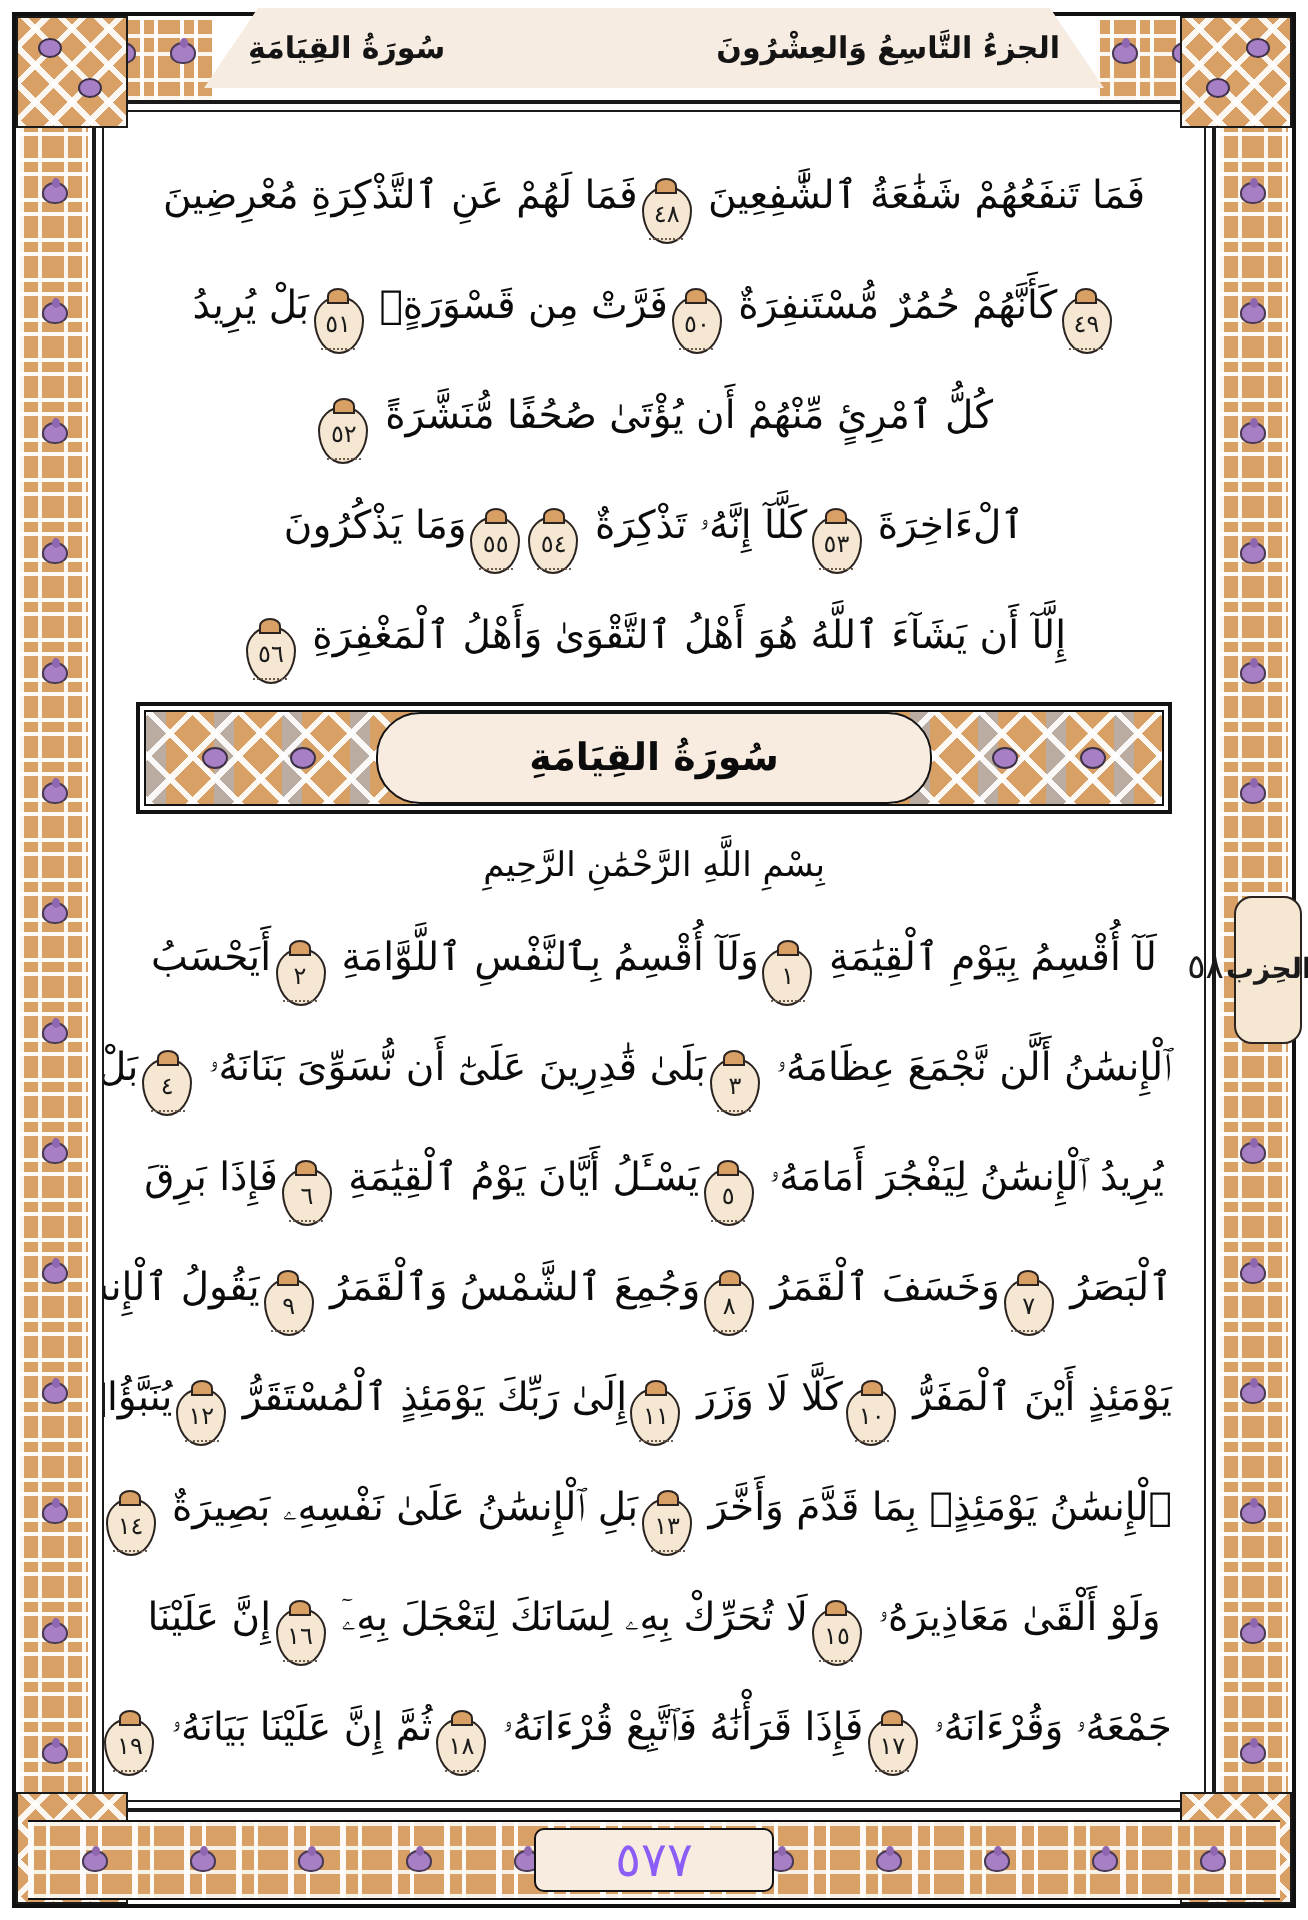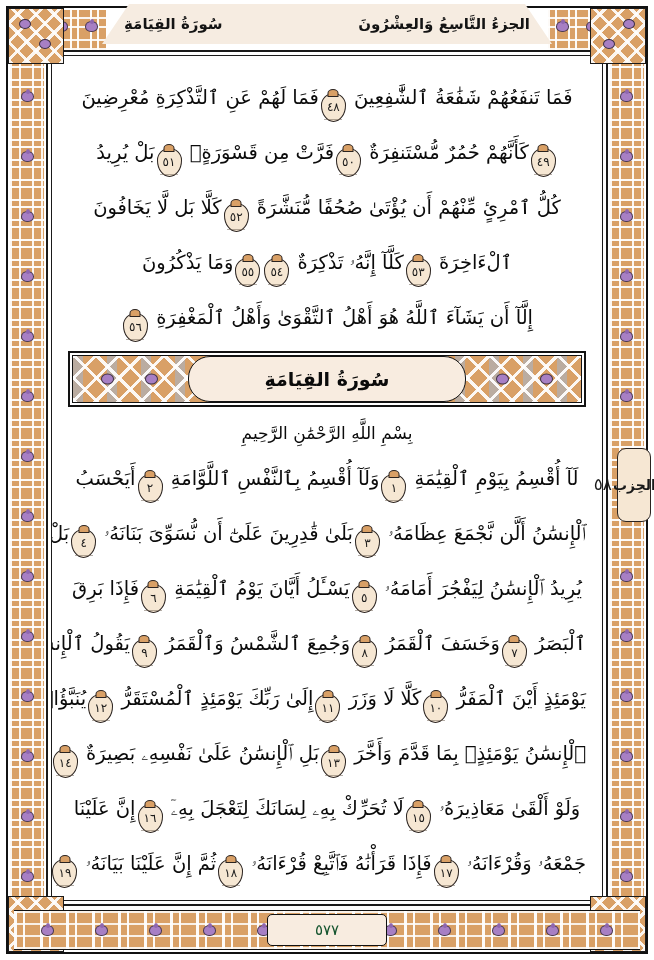--- a/index.html
+++ b/index.html
@@ -311,22 +311,22 @@
     width: 120px; height: 32px;
     background: #f8ece0;
     border: 1.5px solid #111;
     border-radius: 5px;
     display: flex;
     align-items: center;
     justify-content: center;
   }
   #page-number {
     font-family: "DejaVu Sans", sans-serif;
-    font-size: 15px;
-    color: #14532d;
+    font-size: 24px;
+    color: #8b5cf6;
     letter-spacing: 1px;
   }
 
   
   .corner {
     position: absolute;
     width: 56px; height: 56px;
     background-color: #d9a066;
     background-image:
       repeating-linear-gradient(45deg, rgba(255,255,255,0.9) 0 3px, rgba(255,255,255,0) 3px 13px),
@@ -424,21 +424,21 @@
     <span class="hz-b">الحِزب</span>
     <span class="hz-c">٥٨</span>
   </div>
 
   <div id="content">
     <div id="content-inner">
 
       <div id="prev-surah-lines">
           <div class="qline"><span>فَمَا تَنفَعُهُمْ شَفَٰعَةُ ٱلشَّٰفِعِينَ </span><span class="ayah-mark"><span class="num">٤٨</span></span><span>فَمَا لَهُمْ عَنِ ٱلتَّذْكِرَةِ مُعْرِضِينَ </span></div>
           <div class="qline"><span class="ayah-mark"><span class="num">٤٩</span></span><span>كَأَنَّهُمْ حُمُرٌ مُّسْتَنفِرَةٌ </span><span class="ayah-mark"><span class="num">٥٠</span></span><span>فَرَّتْ مِن قَسْوَرَةٍۭ </span><span class="ayah-mark"><span class="num">٥١</span></span><span>بَلْ يُرِيدُ </span></div>
-          <div class="qline"><span>كُلُّ ٱمْرِئٍ مِّنْهُمْ أَن يُؤْتَىٰ صُحُفًا مُّنَشَّرَةً </span><span class="ayah-mark"><span class="num">٥٢</span></span><span>كَلَّا بَل لَّا يَخَافُونَ </span></div>
+          <div class="qline"><span>كُلُّ ٱمْرِئٍ مِّنْهُمْ أَن يُؤْتَىٰ صُحُفًا مُّنَشَّرَةً </span><span class="ayah-mark"><span class="num">٥٢</span></span></div>
           <div class="qline"><span>ٱلْءَاخِرَةَ </span><span class="ayah-mark"><span class="num">٥٣</span></span><span>كَلَّآ إِنَّهُۥ تَذْكِرَةٌ </span><span class="ayah-mark"><span class="num">٥٤</span></span><span class="ayah-mark"><span class="num">٥٥</span></span><span>وَمَا يَذْكُرُونَ </span></div>
           <div class="qline"><span>إِلَّآ أَن يَشَآءَ ٱللَّهُ هُوَ أَهْلُ ٱلتَّقْوَىٰ وَأَهْلُ ٱلْمَغْفِرَةِ </span><span class="ayah-mark"><span class="num">٥٦</span></span></div>
         </div>
 
       <div id="surah-banner">
         <div id="surah-banner-inner">
           <div class="banner-orn left">
             <div class="pf" style="left:28px;"></div>
             <div class="pf" style="left:72px;"></div>
             <div class="pf" style="left:116px;"></div>

